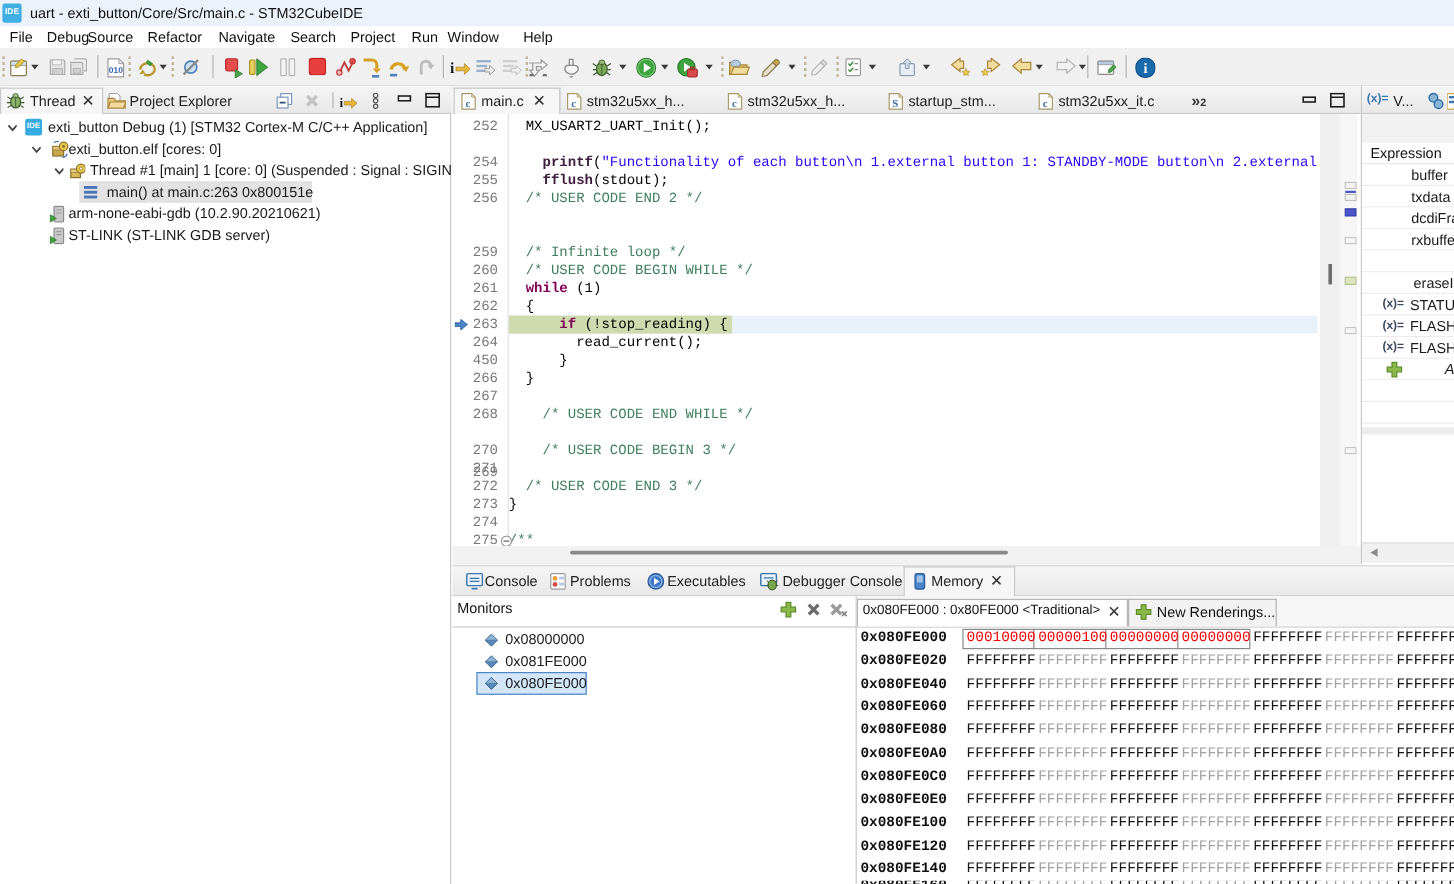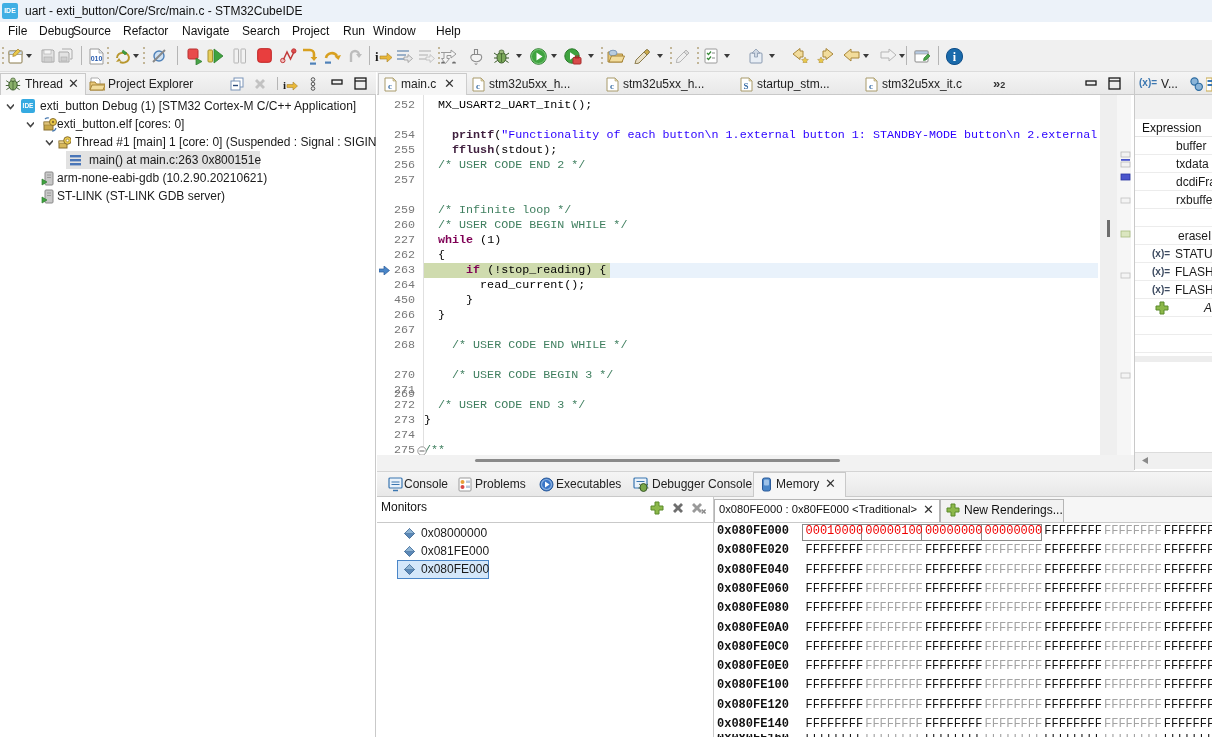--- a/index.html
+++ b/index.html
@@ -435,24 +435,23 @@
 <div class="abs" style="left:424px;top:263px;width:186px;height:15px;background:#cfdbae;"></div>
 <svg class="abs" style="left:379px;top:266px;" width="11" height="9">
       <path d="M0 3 h5 v-3 l5.5 4.5 -5.5 4.5 v-3 h-5 z" fill="#4a86c8" stroke="#2a5a9a" stroke-width="0.7"></path>
     </svg>
 
 <div class="abs" style="left:377px;top:95px;width:723px;height:360px;overflow:hidden;" id="codelines">
 <div class="cl" style="top:3px;"><span class="ln">252</span><span class="cd">  MX_USART2_UART_Init();</span></div>
 <div class="cl" style="top:33px;"><span class="ln">254</span><span class="cd">    <span class="fn">printf</span>(<span class="str">"Functionality of each button\n 1.external button 1: STANDBY-MODE button\n 2.external</span></span></div>
 <div class="cl" style="top:48px;"><span class="ln">255</span><span class="cd">    <span class="fn">fflush</span>(stdout);</span></div>
 <div class="cl" style="top:63px;"><span class="ln">256</span><span class="cd cmt">  /* USER CODE END 2 */</span></div>
-<div class="cl" style="top:78px;"><span class="ln">257</span></div>
 <div class="cl" style="top:108px;"><span class="ln">259</span><span class="cd cmt">  /* Infinite loop */</span></div>
 <div class="cl" style="top:123px;"><span class="ln">260</span><span class="cd cmt">  /* USER CODE BEGIN WHILE */</span></div>
-<div class="cl" style="top:138px;"><span class="ln">227</span><span class="cd">  <span class="kw">while</span> (1)</span></div>
+<div class="cl" style="top:138px;"><span class="ln">261</span><span class="cd">  <span class="kw">while</span> (1)</span></div>
 <div class="cl" style="top:153px;"><span class="ln">262</span><span class="cd">  {</span></div>
 <div class="cl" style="top:168px;"><span class="ln">263</span><span class="cd">      <span class="kw">if</span> (!stop_reading) {</span></div>
 <div class="cl" style="top:183px;"><span class="ln">264</span><span class="cd">        read_current();</span></div>
 <div class="cl" style="top:198px;"><span class="ln">450</span><span class="cd">      }</span></div>
 <div class="cl" style="top:213px;"><span class="ln">266</span><span class="cd">  }</span></div>
 <div class="cl" style="top:228px;"><span class="ln">267</span></div>
 <div class="cl" style="top:243px;"><span class="ln">268</span><span class="cd cmt">    /* USER CODE END WHILE */</span></div>
 <div class="cl" style="top:258px;margin-top:34px;"><span class="ln">269</span></div>
 <div class="cl" style="top:273px;"><span class="ln">270</span><span class="cd cmt">    /* USER CODE BEGIN 3 */</span></div>
 <div class="cl" style="top:288px;"><span class="ln">271</span></div>

